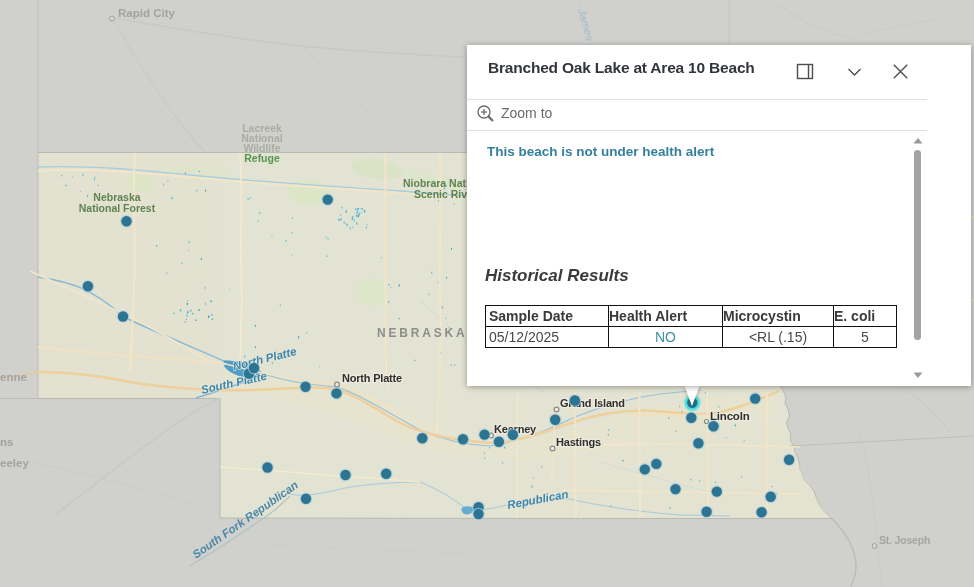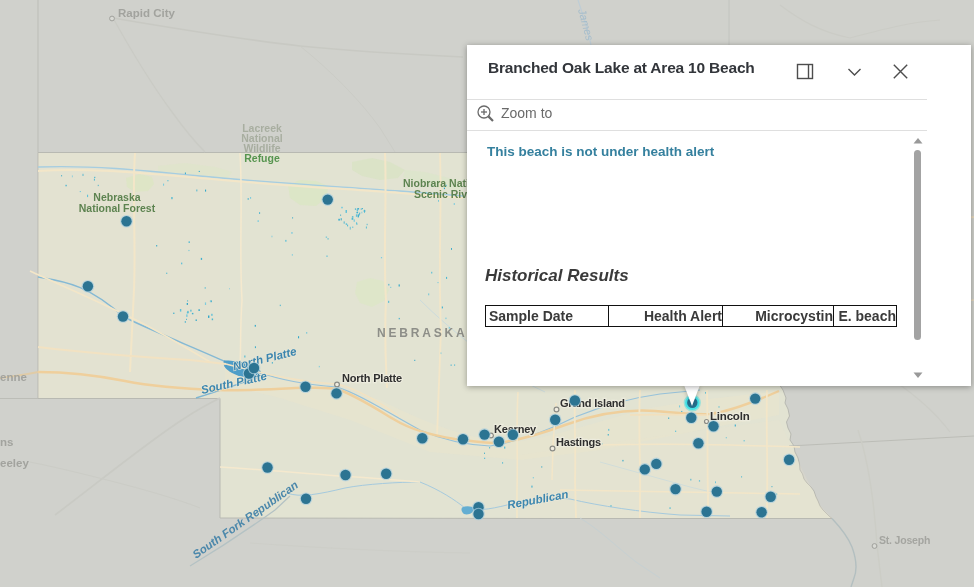--- a/index.html
+++ b/index.html
@@ -8,21 +8,21 @@
 #popup{position:absolute;left:467px;top:45px;width:504px;height:341px;background:#fff;box-shadow:0 1px 6px rgba(0,0,0,0.35);}
 #ptr{position:absolute;left:684px;top:385px;width:0;height:0;border-left:8px solid transparent;border-right:8px solid transparent;border-top:21px solid #fff;filter:drop-shadow(0 1px 2px rgba(0,0,0,0.25));}
 .ttl{position:absolute;left:21px;top:14px;font-size:15.5px;letter-spacing:-0.2px;font-weight:bold;color:#32353a;}
 .sep{position:absolute;left:0;width:460px;height:1px;background:#dfdfdf;}
 .zoomto{position:absolute;left:34px;top:60px;font-size:14px;color:#6a6a6a;}
 .alert{position:absolute;left:20px;top:99px;font-size:13.5px;font-weight:bold;color:#35809e;text-align:center;}
 .para{position:absolute;left:18px;top:131.5px;width:424px;font-size:14px;line-height:18.3px;color:#6b6b6b;}
 .hist{position:absolute;left:18px;top:221px;font-size:17px;font-weight:bold;color:#3a3a3a;font-style:italic;}
 table.res{position:absolute;left:18px;top:260px;border-collapse:collapse;font-size:14px;color:#4a4a4a;border-radius:13px;}
 table.res th,table.res td{border:1px solid #111;height:20px;padding:0;line-height:20px;}
-table.res th{font-weight:bold;text-align:right;color:#3a3a3a;}
+table.res th{font-weight:bold;text-align:left;color:#3a3a3a;}
 table.res td{text-align:center;}
 table.res th.l,table.res td.l{text-align:left;padding-left:3px;}
 .no{color:#3f93a2;}
 .sbar{position:absolute;left:445px;top:88px;width:11px;height:250px;background:#fff;}
 .thumb{position:absolute;left:446.5px;top:105px;width:7px;height:190px;background:#a3a3a3;border-radius:4px;}
 .icontop{position:absolute;top:0;left:0;}
 </style>
 </head>
 <body>
 <div id="stage">
@@ -509,21 +509,27 @@
 
 
  <div class="hist">Historical Results</div>
 
  <table class="res">
   <tbody>
           <tr>
             <th class="l" style="width:119px">Sample Date</th>
             <th style="width:113px">Health Alert</th>
             <th style="width:110px">Microcystin</th>
-            <th style="width:62px">E. beach</th>
+            <th style="width:62px">E. coli</th>
+          </tr>
+  <tr>
+            <td class="l">05/12/2025</td>
+            <td class="no">NO</td>
+            <td>&lt;RL (.15)</td>
+            <td>5</td>
           </tr>
  </tbody>
       </table>
 
  <div class="sbar"></div>
  <div class="thumb"></div>
 
  <svg style="position:absolute;left:445px;top:88px" width="14" height="250">
   <path d="M1.5,10.5 L6,5 L10.5,10.5 Z" fill="#999"></path>
   <path d="M1.5,239.5 L6,245 L10.5,239.5 Z" fill="#999"></path>

